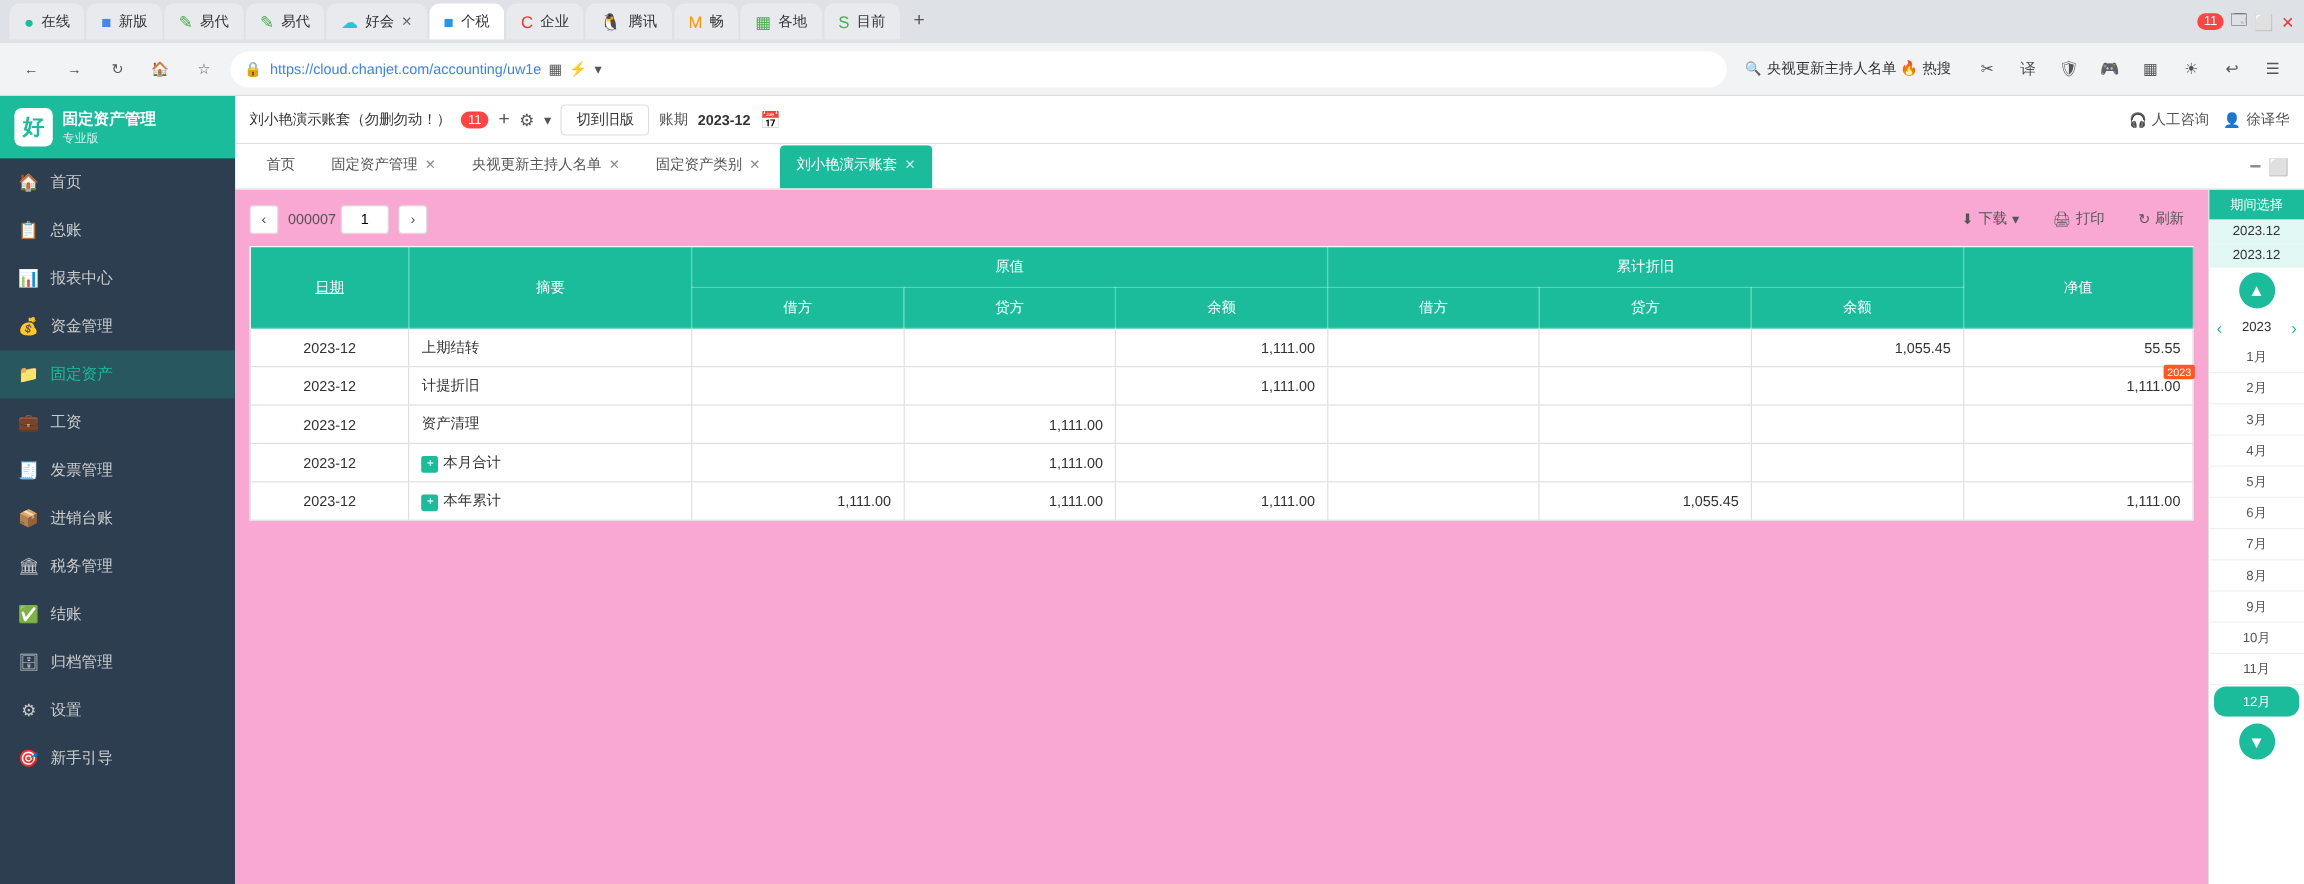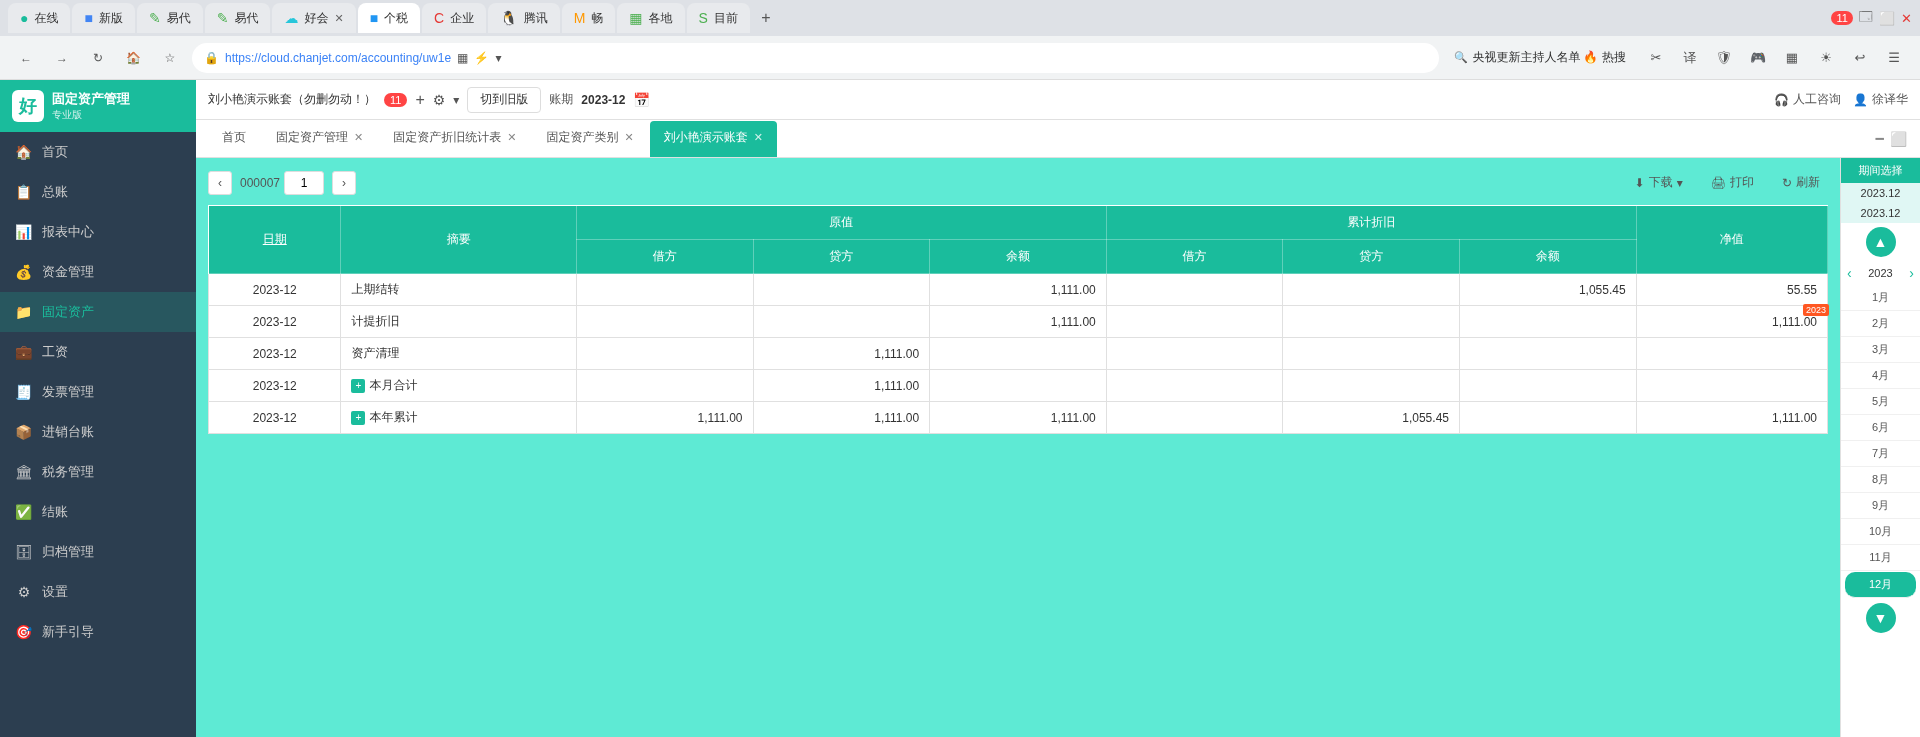--- a/index.html
+++ b/index.html
@@ -30,21 +30,21 @@
     .sidebar-item.active { background: rgba(26,188,156,0.2); color: #1abc9c; }
     .sidebar-icon { width: 16px; height: 16px; display: flex; align-items: center; justify-content: center; font-size: 14px; }
 
     
     .app-header { height: 40px; background: #fff; border-bottom: 1px solid #e0e0e0; display: flex; align-items: center; padding: 0 12px; gap: 8px; }
     .header-btn { height: 26px; padding: 0 12px; border: 1px solid #ddd; border-radius: 4px; cursor: pointer; font-size: 12px; background: #fff; color: #333; }
     .header-right { margin-left: auto; display: flex; align-items: center; gap: 12px; }
     .header-right-item { font-size: 12px; color: #555; cursor: pointer; display: flex; align-items: center; gap: 4px; }
 
     
-    .main-content { flex: 1; display: flex; flex-direction: column; background: #5eead4; overflow: hidden; }
+    .main-content { flex: 1; display: flex; flex-direction: column; background: #f9a8d4; overflow: hidden; }
 
     
     .page-tabs { display: flex; align-items: center; background: #fff; border-bottom: 1px solid #e0e0e0; padding: 0 12px; height: 38px; gap: 2px; }
     .page-tab { display: flex; align-items: center; gap: 6px; padding: 0 14px; height: 36px; font-size: 12px; color: #555; cursor: pointer; border-bottom: 2px solid transparent; }
     .page-tab.active { color: #fff; background: #1abc9c; border-radius: 4px 4px 0 0; }
     .page-tab-close { font-size: 11px; color: #888; cursor: pointer; }
     .page-tab.active .page-tab-close { color: rgba(255,255,255,0.8); }
 
     
     .content-area { flex: 1; display: flex; overflow: hidden; }
@@ -262,21 +262,21 @@
 
     <div class="page-tabs">
       <div class="page-tab">
         <span>首页</span>
       </div>
       <div class="page-tab">
         <span>固定资产管理</span>
         <span class="page-tab-close">✕</span>
       </div>
       <div class="page-tab">
-        <span>固定资产折旧统计表</span>
+        <span>央视更新主持人名单</span>
         <span class="page-tab-close">✕</span>
       </div>
       <div class="page-tab">
         <span>固定资产类别</span>
         <span class="page-tab-close">✕</span>
       </div>
       <div class="page-tab active">
         <span>刘小艳演示账套</span>
         <span class="page-tab-close">✕</span>
       </div>

